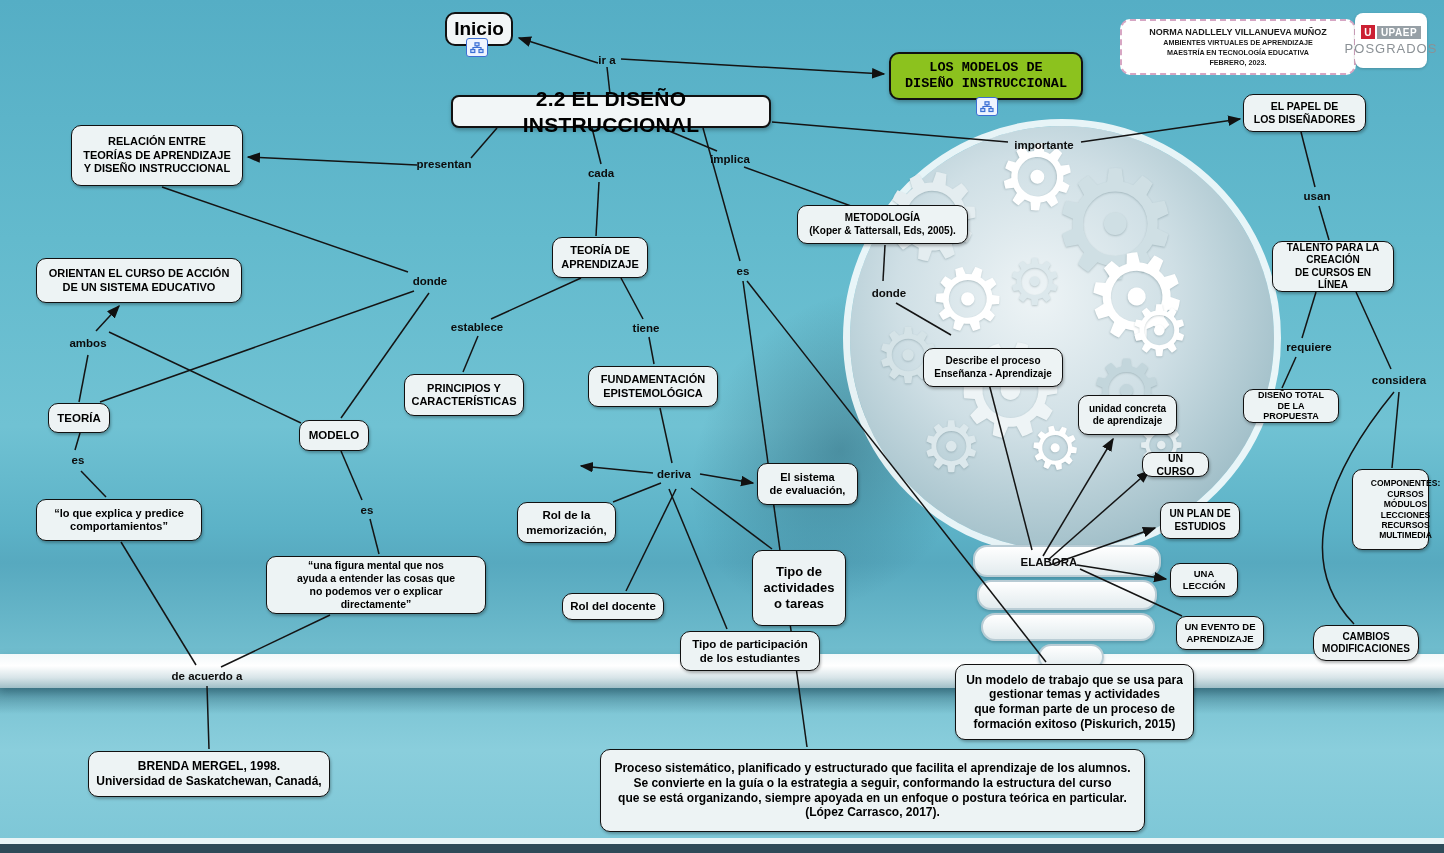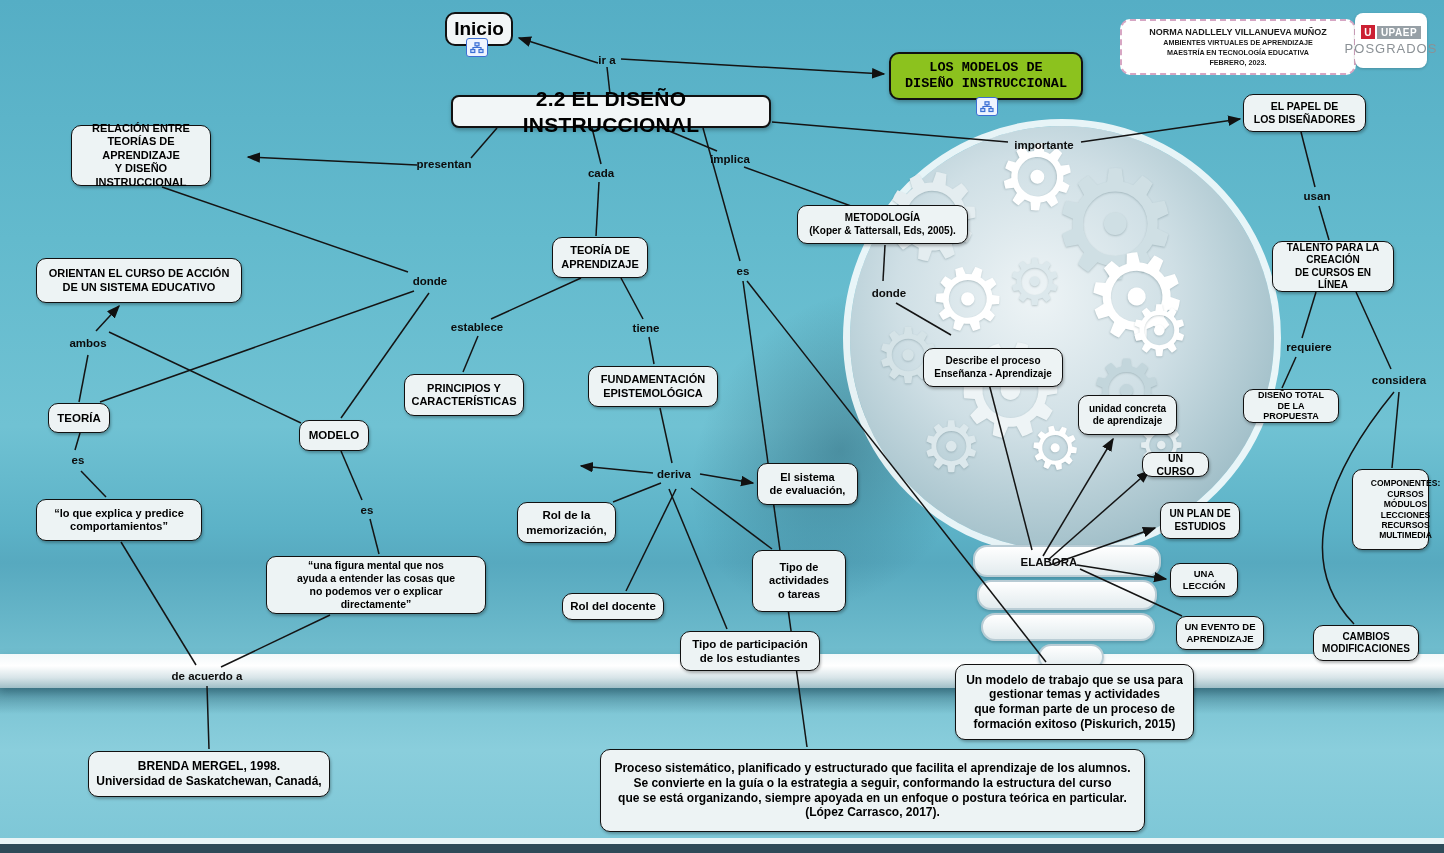--- a/index.html
+++ b/index.html
@@ -194,21 +194,21 @@
         <rect x="9" y="7.5" width="4" height="3"></rect>
         <path d="M7,3.8 L7,5.5 M3,7.5 L3,5.5 L11,5.5 L11,7.5" fill="none"></path>
       </g>
     </svg>
   </div>
 
 <div class="node inicio" style="left: 445px; top: 12px; width: 68px; height: 34px;">Inicio</div>
     <div class="node title" style="left: 451px; top: 95px; width: 320px; height: 33px;">2.2 EL DISEÑO INSTRUCCIONAL</div>
     <div class="node green" style="left: 889px; top: 52px; width: 194px; height: 48px;">LOS MODELOS DE
 DISEÑO INSTRUCCIONAL</div>
-    <div class="node box" style="left: 71px; top: 125px; width: 140px; height: 61px; font-size: 11px;">RELACIÓN ENTRE
+    <div class="node box" style="left: 71px; top: 125px; width: 172px; height: 61px; font-size: 11px;">RELACIÓN ENTRE
 TEORÍAS DE APRENDIZAJE
 Y DISEÑO INSTRUCCIONAL</div>
     <div class="node box" style="left: 36px; top: 258px; width: 206px; height: 45px; font-size: 11px;">ORIENTAN EL CURSO DE ACCIÓN
 DE UN SISTEMA EDUCATIVO</div>
     <div class="node box" style="left: 48px; top: 403px; width: 62px; height: 30px; font-size: 11.5px;">TEORÍA</div>
     <div class="node box" style="left: 299px; top: 420px; width: 70px; height: 31px; font-size: 11.5px;">MODELO</div>
     <div class="node box" style="left: 36px; top: 499px; width: 166px; height: 42px; font-size: 11px;">“lo que explica y predice
 comportamientos”</div>
     <div class="node box" style="left: 266px; top: 556px; width: 220px; height: 58px; font-size: 10.5px;">“una figura mental que nos
 ayuda a entender  las cosas que
@@ -219,21 +219,21 @@
 APRENDIZAJE</div>
     <div class="node box" style="left: 404px; top: 374px; width: 120px; height: 42px; font-size: 11px;">PRINCIPIOS Y
 CARACTERÍSTICAS</div>
     <div class="node box" style="left: 588px; top: 366px; width: 130px; height: 41px; font-size: 11px;">FUNDAMENTACIÓN
 EPISTEMOLÓGICA</div>
     <div class="node box" style="left: 517px; top: 502px; width: 99px; height: 41px; font-size: 11.5px;">Rol de la
 memorización,</div>
     <div class="node box" style="left: 562px; top: 593px; width: 102px; height: 27px; font-size: 11.5px;">Rol del docente</div>
     <div class="node box" style="left: 680px; top: 631px; width: 140px; height: 40px; font-size: 11.5px;">Tipo de participación
 de los estudiantes</div>
-    <div class="node box" style="left: 752px; top: 550px; width: 94px; height: 62px; font-size: 11px;">Tipo de
+    <div class="node box" style="left: 752px; top: 550px; width: 94px; height: 76px; font-size: 13px;">Tipo de
 actividades
 o tareas</div>
     <div class="node box" style="left: 757px; top: 463px; width: 101px; height: 42px; font-size: 11px;">El sistema
 de evaluación,</div>
     <div class="node box" style="left: 797px; top: 205px; width: 171px; height: 39px; font-size: 10px;">METODOLOGÍA
 (Koper &amp; Tattersall, Eds, 2005).</div>
     <div class="node box" style="left: 923px; top: 348px; width: 140px; height: 39px; font-size: 10px;">Describe el proceso
 Enseñanza - Aprendizaje</div>
     <div class="node box" style="left: 1078px; top: 395px; width: 99px; height: 40px; font-size: 10px;">unidad concreta
 de aprendizaje</div>
@@ -250,21 +250,21 @@
 CREACIÓN
 DE CURSOS EN LÍNEA</div>
     <div class="node box" style="left: 1243px; top: 389px; width: 96px; height: 34px; font-size: 9px;">DISEÑO TOTAL
 DE LA PROPUESTA</div>
     <div class="node box" style="left: 1352px; top: 469px; width: 77px; height: 81px; font-size: 8.5px; padding-left: 36px;">COMPONENTES:
 CURSOS
 MÓDULOS
 LECCIONES
 RECURSOS
 MULTIMEDIA</div>
-    <div class="node box" style="left: 1313px; top: 625px; width: 106px; height: 36px; font-size: 10px;">CAMBIOS
+    <div class="node box" style="left: 1313px; top: 625px; width: 106px; height: 36px; font-size: 10px; border-radius: 13px;">CAMBIOS
 MODIFICACIONES</div>
     <div class="node box" style="left: 955px; top: 664px; width: 239px; height: 76px; font-size: 12px;">Un modelo de trabajo que se usa para
 gestionar temas y actividades
 que forman parte de un proceso de
 formación exitoso (Piskurich, 2015)</div>
     <div class="node box" style="left: 600px; top: 749px; width: 545px; height: 83px; font-size: 12px;">Proceso sistemático, planificado y estructurado que facilita el  aprendizaje de los alumnos.
 Se convierte en la guía o la estrategia a seguir,  conformando la estructura del curso
 que se está organizando, siempre apoyada en un enfoque o postura teórica en particular.
 (López Carrasco, 2017).</div>
     <span class="edge-label" style="left: 607px; top: 60px;">ir a</span>

